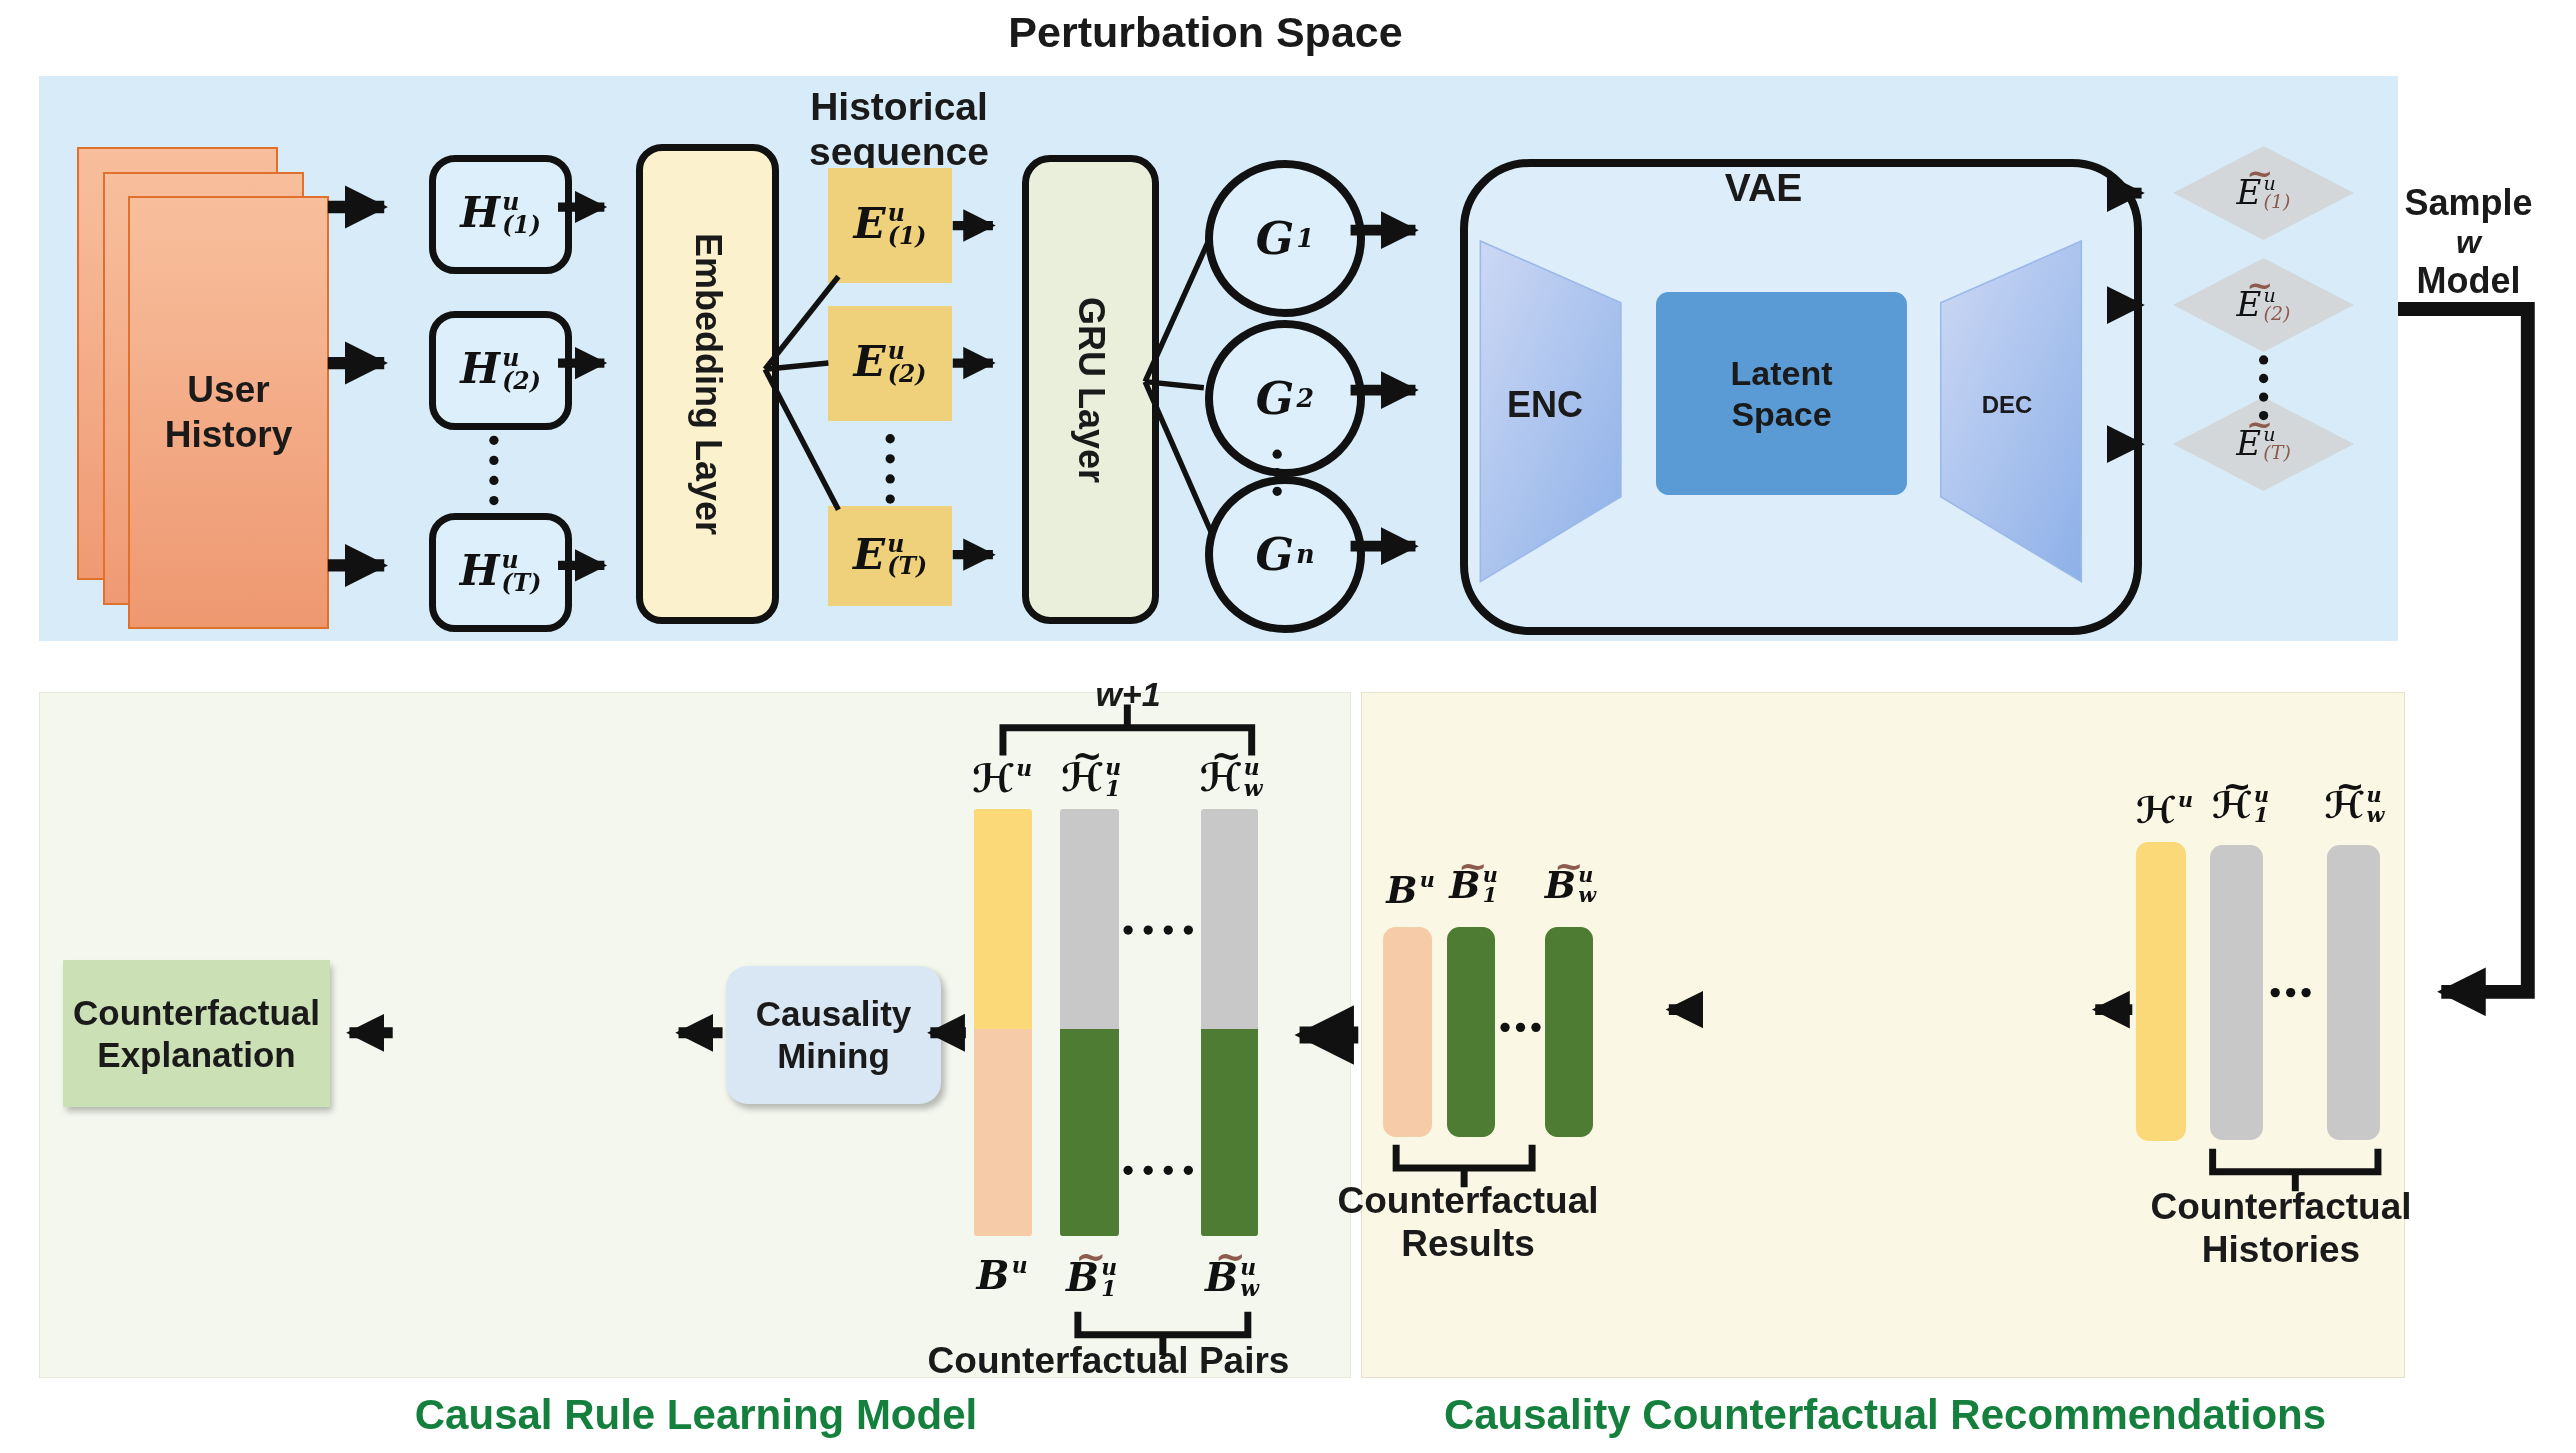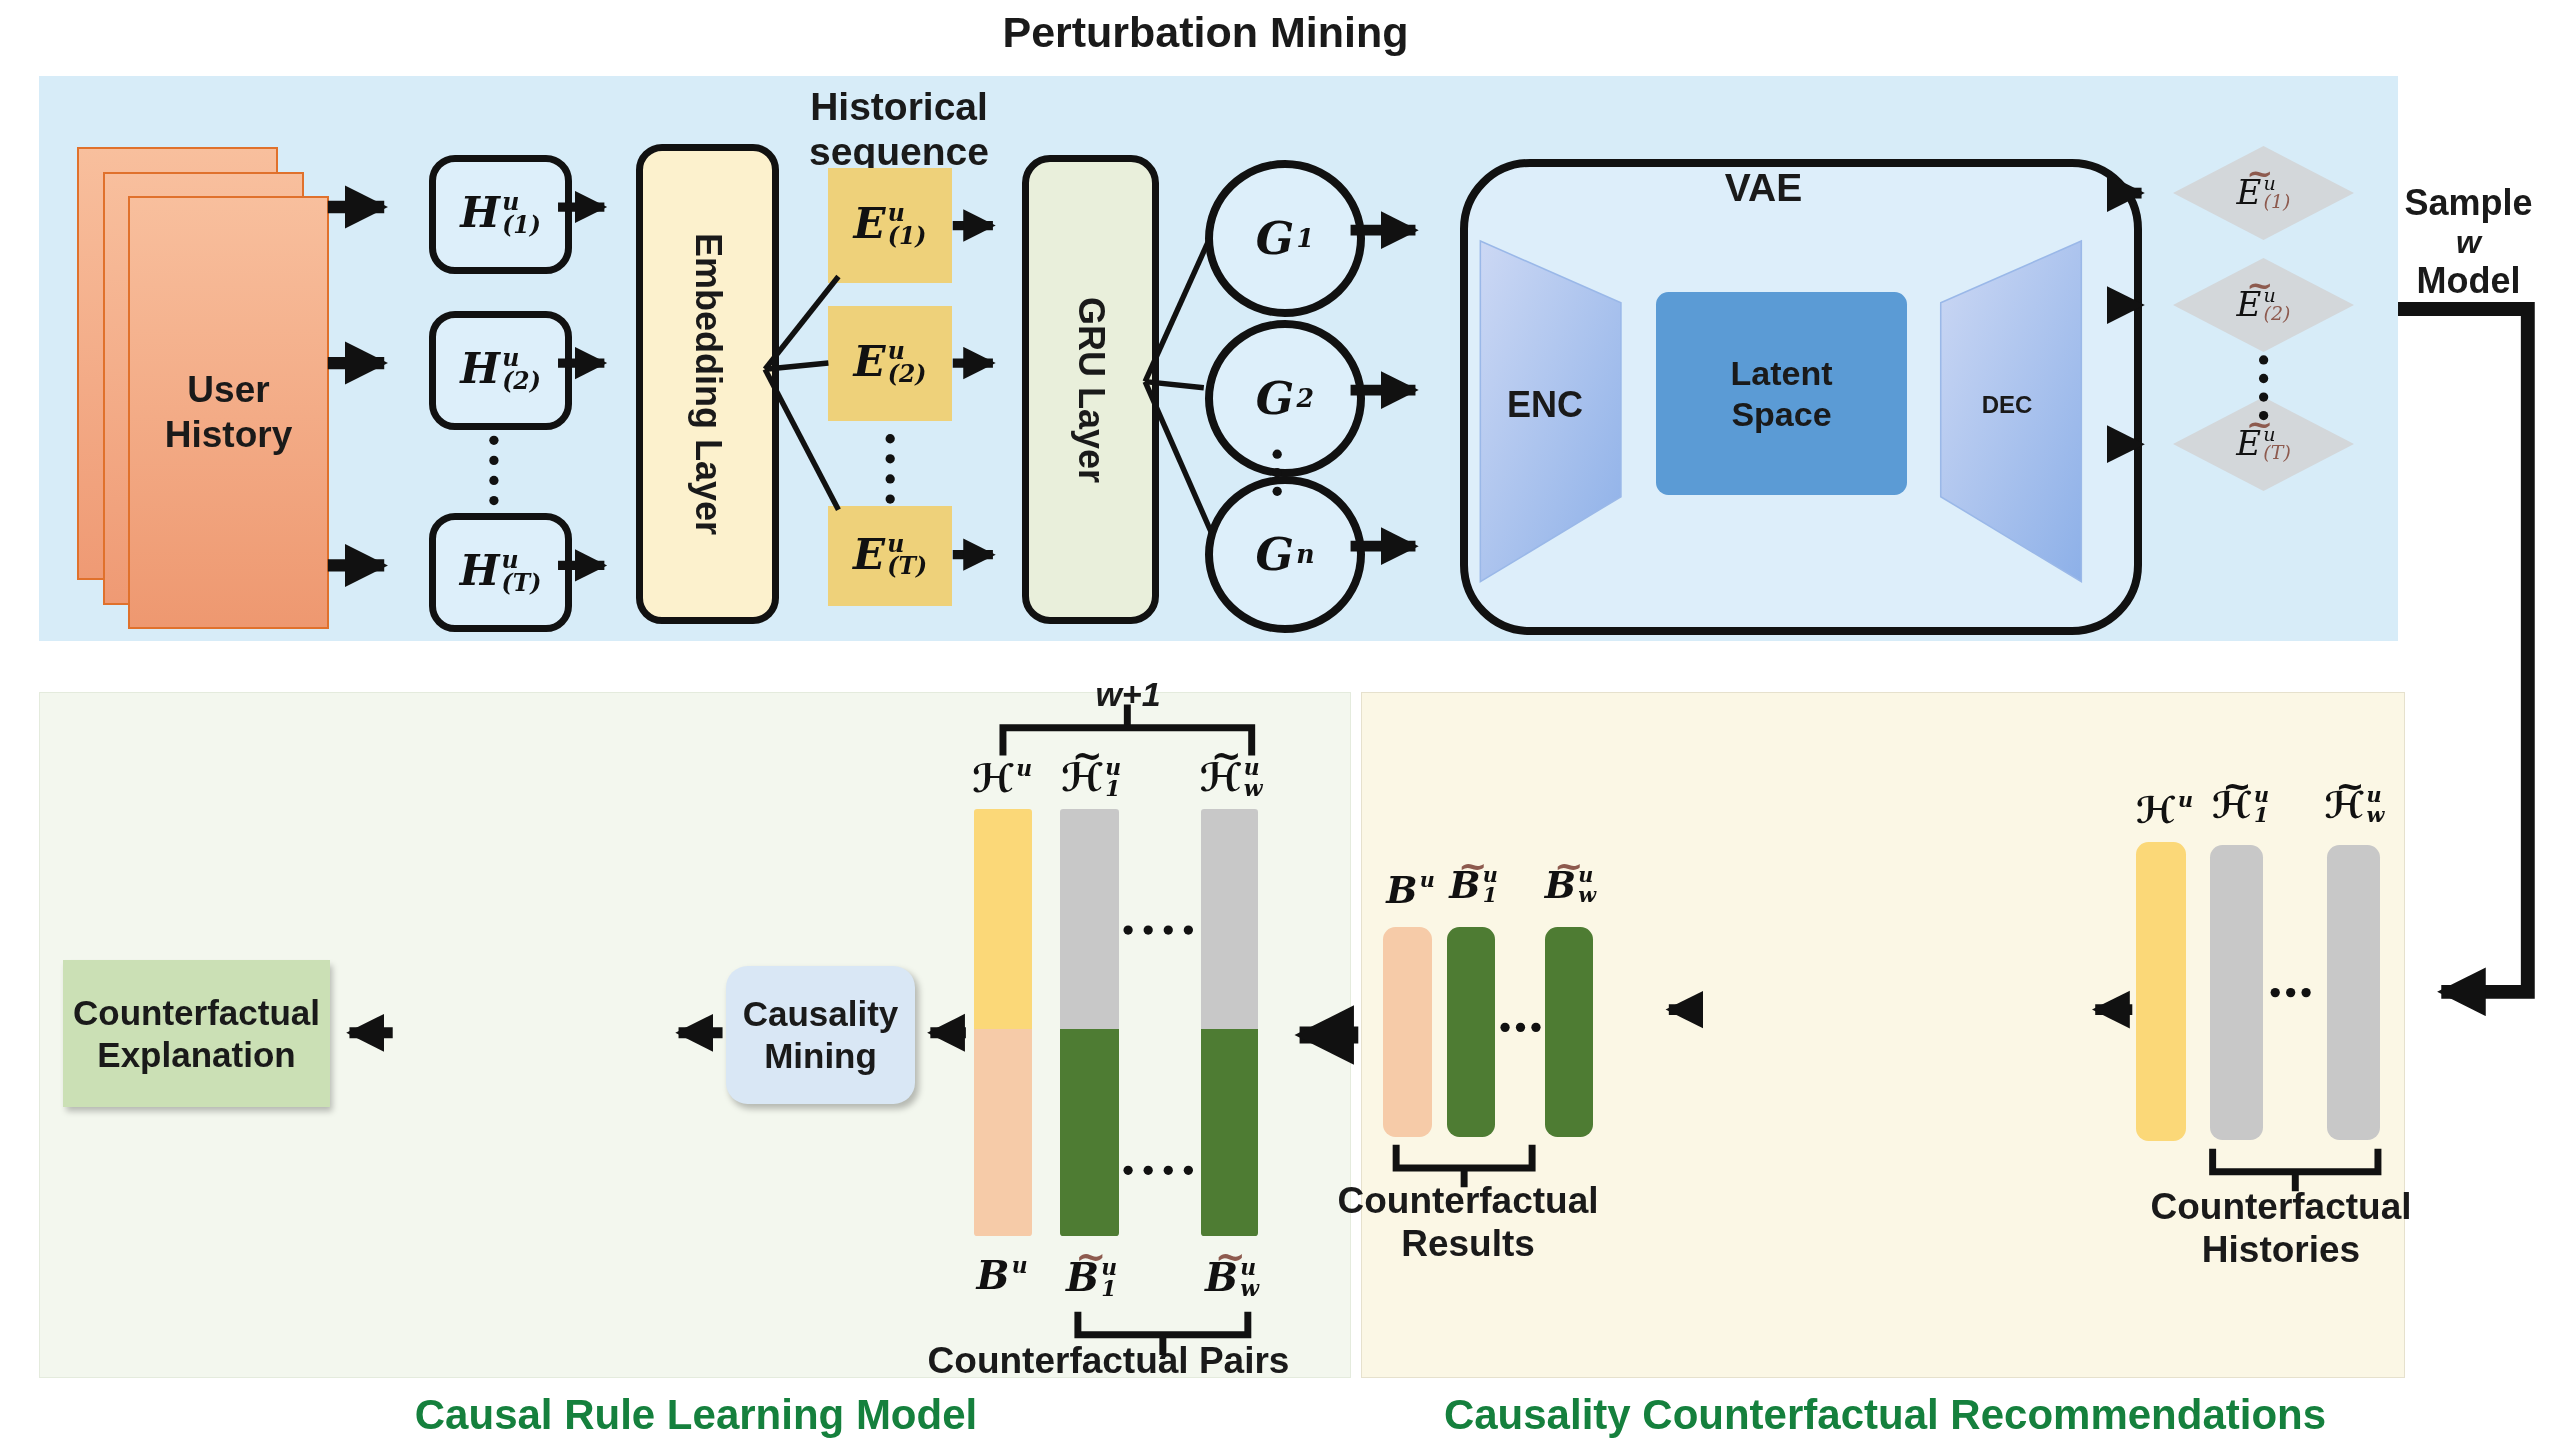--- a/index.html
+++ b/index.html
@@ -37,21 +37,21 @@
 </style>
 </head>
 <body>
 
 <div id="canvas">
 
   <div class="panel" style="left:39px;top:76px;width:2359px;height:565px;background:#d7ecf8;"></div>
   <div class="panel" style="left:39px;top:692px;width:1310px;height:684px;background:#f3f7ee;border:0.8px solid #e4ebdd;"></div>
   <div class="panel" style="left:1361px;top:692px;width:1042px;height:684px;background:#fbf7e5;border:1.5px solid #e6e1cd;"></div>
 
-  <div class="lbl" style="left:989px;top:6.2px;width:433px;height:53px;font-size:43px;">Perturbation Mining</div>
+  <div class="lbl" style="left:989px;top:6.2px;width:433px;height:53px;font-size:43px;">Perturbation Space</div>
   <div class="caption" style="left:325px;top:1391px;width:742px;font-size:42px;">Causal Rule Learning Model</div>
   <div class="caption" style="left:1437px;top:1391px;width:896px;font-size:42px;">Causality Counterfactual Recommendations</div>
 
   <div class="lbl" style="left:719px;top:108px;width:360px;height:43px;font-size:39px;">Historical sequence</div>
 
   <div class="abs" style="left:77px;top:147px;width:197px;height:429px;z-index:1;
               background:linear-gradient(180deg,#f8bf9d,#ef9a74);border:2.3px solid #e0712c;"></div>
   <div class="abs" style="left:103px;top:172px;width:197px;height:429px;z-index:1;
               background:linear-gradient(180deg,#f8bf9d,#ef9a74);border:2.3px solid #e0712c;"></div>
   <div class="box" style="left:128px;top:196px;width:197px;height:429px;z-index:1;font-size:37px;
@@ -197,21 +197,21 @@
   <div class="lbl" style="left:2403px;top:192px;width:131px;height:100px;font-size:36px;flex-direction:column;">
     <span>Sample</span>
     <span class="italic" style="font-size:32px;">w</span>
     <span>Model</span>
   </div>
 
   <div class="box shadowed" style="left:63px;top:960px;width:267px;height:147px;background:#cbe0b5;font-size:35px;flex-direction:column;">
     <span>Counterfactual</span>
     <span>Explanation</span>
   </div>
-  <div class="box shadowed" style="left:726px;top:966px;width:189px;height:138px;background:#d9e7f5;border-radius:21.6px;font-size:35px;flex-direction:column;">
+  <div class="box shadowed" style="left:726px;top:966px;width:215px;height:138px;background:#d9e7f5;border-radius:21.6px;font-size:35px;flex-direction:column;">
     <span>Causality</span>
     <span>Mining</span>
   </div>
 
   <div class="lbl" style="left:1074px;top:678px;width:108px;height:34px;font-size:34px;font-style:italic;">w+1</div>
 
   <div class="lbl" style="left:946px;top:757px;width:112px;height:43px;">
     <span class="math" style="font-size:39px;">
       <span>ℋ</span>
       <span class="scripts">

